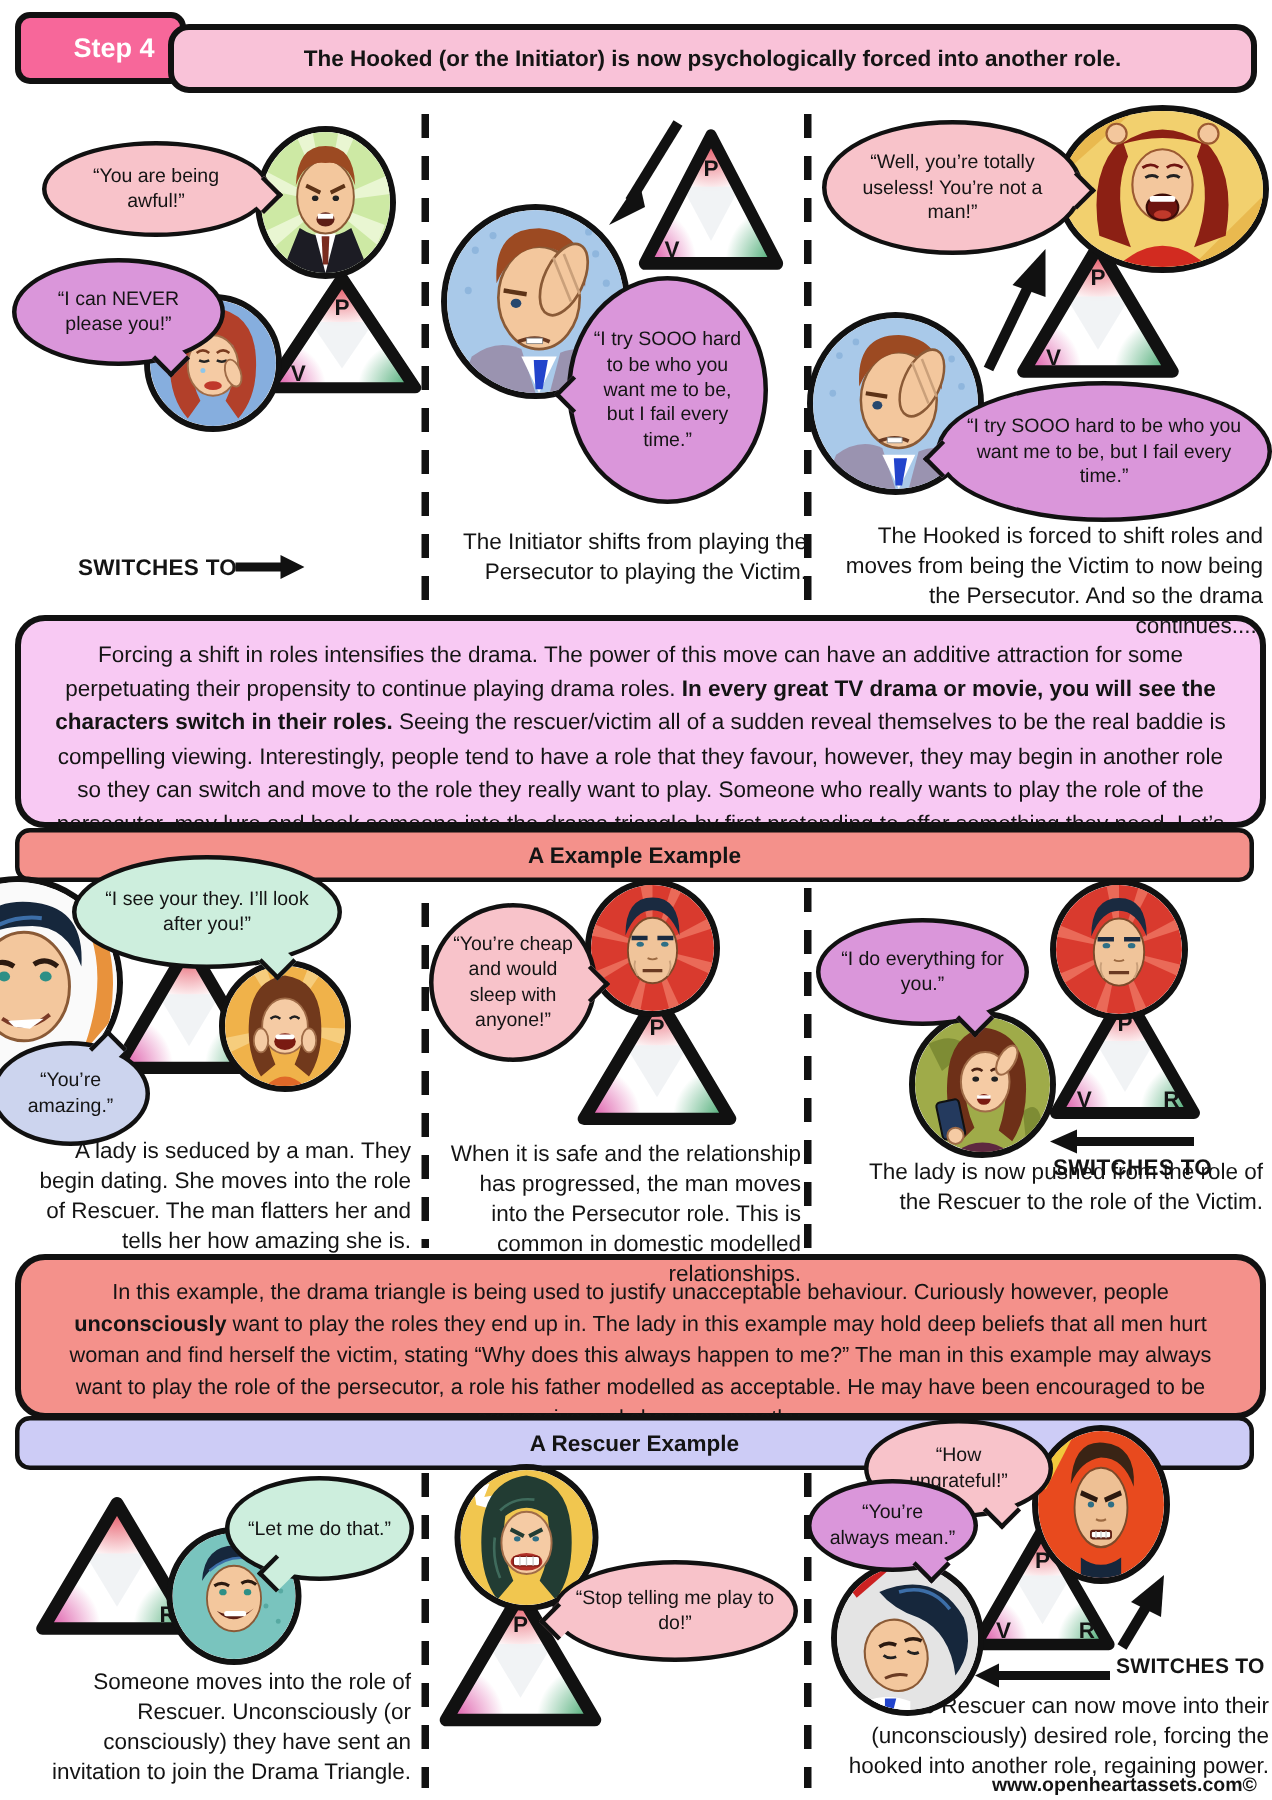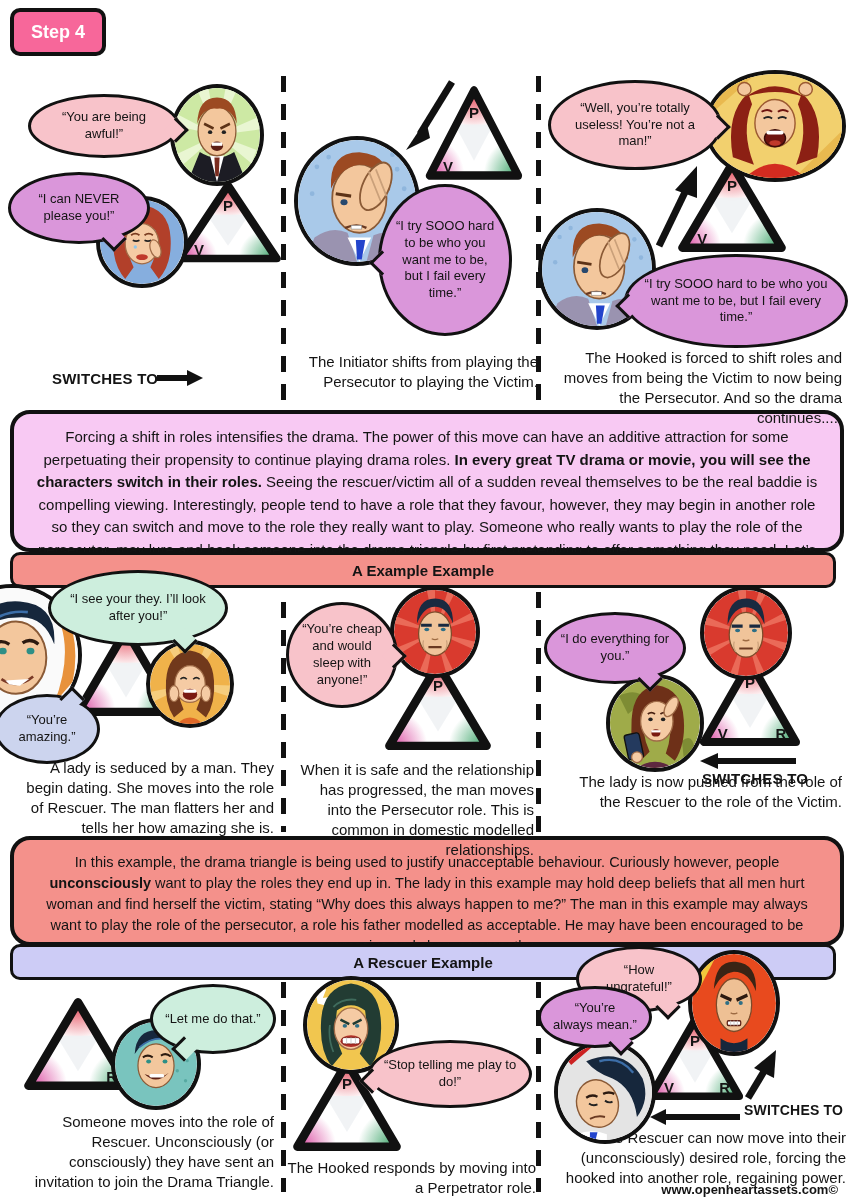--- a/index.html
+++ b/index.html
@@ -1,21 +1,21 @@
 <!DOCTYPE html>
 <html style="--step-badge: #f7679a; --header-banner-bg: #f9c2d8; --intro-box-bg: #f8c9f3; --example-banner-bg: #f4918b; --analysis-box-bg: #f4918b; --rescuer-banner-bg: #cdccf6; --bubble-pink: #f8c3ca; --bubble-purple: #da96da; --bubble-green: #cdeedd; --bubble-blue: #ccd4ee; --triangle-p: #e23d4e; --triangle-v: #d83f9b; --triangle-r: #2f9e5f;"><head>
 <meta charset="utf-8">
 <style>
   html,body{margin:0;padding:0;background:#fff;}
   #page{position:relative;width:848px;height:1200px;background:#fff;overflow:hidden;
         font-family:"Liberation Sans",sans-serif;color:#141414;}
   .abs{position:absolute;}
   
   .badge{background:var(--step-badge);border:4px solid #111;border-radius:10px;
-         color:#fff;font-weight:bold;font-size:18px;display:flex;align-items:center;justify-content:center;}
+         color:#fff;font-weight:bold;font-size:18px;display:flex;align-items:center;justify-content:center;padding-left:18px;}
   .banner{border:4px solid #111;border-radius:14px;display:flex;align-items:center;justify-content:center;
           font-weight:bold;font-size:15px;text-align:center;}
   .banner.hdr{background:var(--header-banner-bg);}
   .banner.salmon{background:var(--example-banner-bg);border-width:3px;border-radius:10px;}
   .banner.lav{background:var(--rescuer-banner-bg);border-width:3px;border-radius:10px;}
   .bigbox{border:4px solid #111;border-radius:20px;text-align:center;line-height:1.5;}
   .bigbox.pinkish{background:var(--intro-box-bg);font-size:15px;padding:12px 22px;}
   .bigbox.salmon{background:var(--analysis-box-bg);font-size:14.5px;padding:12px 20px;line-height:1.45;}
   .bold{font-weight:bold;}
   
@@ -67,20 +67,23 @@
         <stop offset="1" stop-color="#2f9e5f" stop-opacity="0"></stop>
     </radialGradient>
   </defs>
 </svg>
 
 <div id="page">
 
   <div class="abs badge" style="left:10px;top:8px;width:88px;height:40px">
       <span>Step 4</span>
     </div>
+  <div class="abs banner hdr" style="left:112px;top:16px;width:718px;height:38px">
+      <span>The Hooked (or the Initiator) is now psychologically forced into another role.</span>
+    </div>
 
   <div class="abs vdash" style="left:281px;top:76px;height:328px"></div>
   <div class="abs vdash" style="left:536px;top:76px;height:328px"></div>
 
   <div class="abs bub pink" style="left:28px;top:94px;width:152px;height:64px">
     <span>“You are being awful!”</span>
       <i class="tail tail-r"></i>
   </div>
   <div class="abs av" style="left:170px;top:84px;width:94px;height:102px">
     <svg viewBox="0 0 100 100" preserveAspectRatio="none">
@@ -495,21 +498,20 @@
     <svg viewBox="0 0 104 92" preserveAspectRatio="none">
       <polygon points="52,6 6,86 98,86" fill="#fff"></polygon>
       <polygon points="52,6 6,86 98,86" fill="url(#gP)"></polygon>
         <polygon points="52,6 6,86 98,86" fill="url(#gV)"></polygon>
         <polygon points="52,6 6,86 98,86" fill="url(#gR)"></polygon>
       <polygon points="32,38 72,38 52,72" fill="#eef1f3" opacity="0.85"></polygon>
       <polygon points="52,6 6,86 98,86" fill="none" stroke="#111" stroke-width="8" stroke-linejoin="round"></polygon>
     </svg>
     <span class="lb lp">P</span>
   </div>
-  <div class="abs cap" style="left:286px;top:1158px;width:250px"><span>The Hooked responds by moving into a Perpetrator role.</span></div>
 
   <div class="abs bub pink" style="left:576px;top:946px;width:126px;height:66px;z-index:6">
     <span>“How ungrateful!”</span>
       <i class="tail tail-br"></i>
   </div>
   <div class="abs av" style="left:688px;top:950px;width:92px;height:106px">
     <svg viewBox="0 0 100 100" preserveAspectRatio="none">
       <circle cx="50" cy="50" r="50" fill="#e84a1e"></circle>
       <polygon points="0,20 18,0 30,0 6,40" fill="#f0c83c"></polygon>
       <path d="M26,36 Q28,6 52,8 Q78,10 76,38 Q68,18 50,18 Q34,20 26,36 Z" fill="#3a2415"></path>

